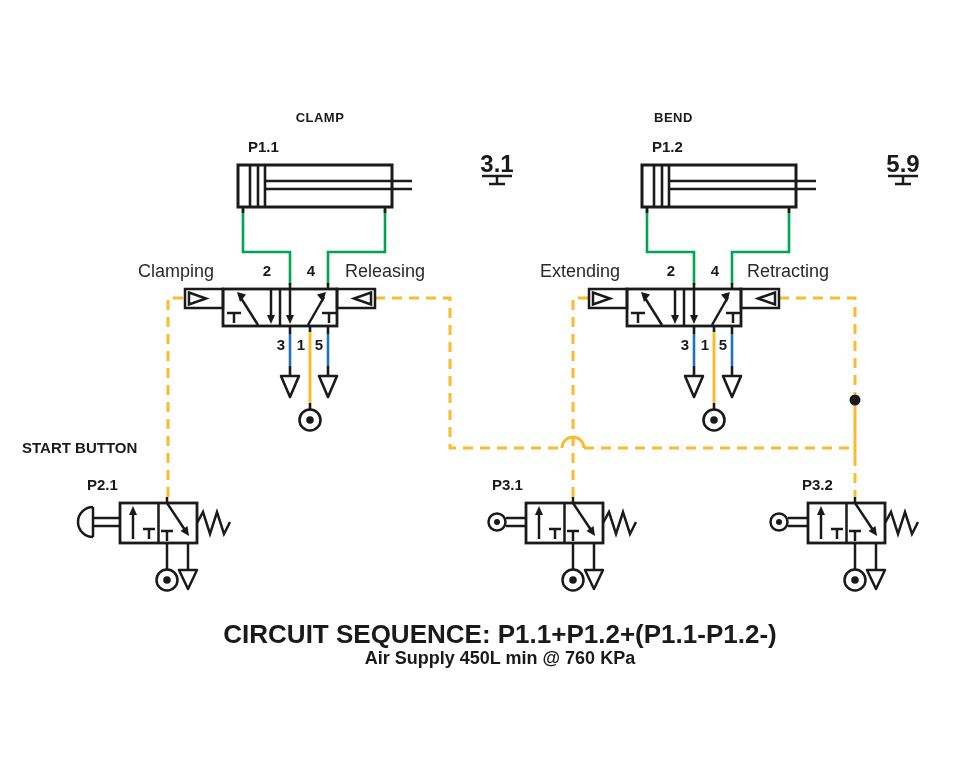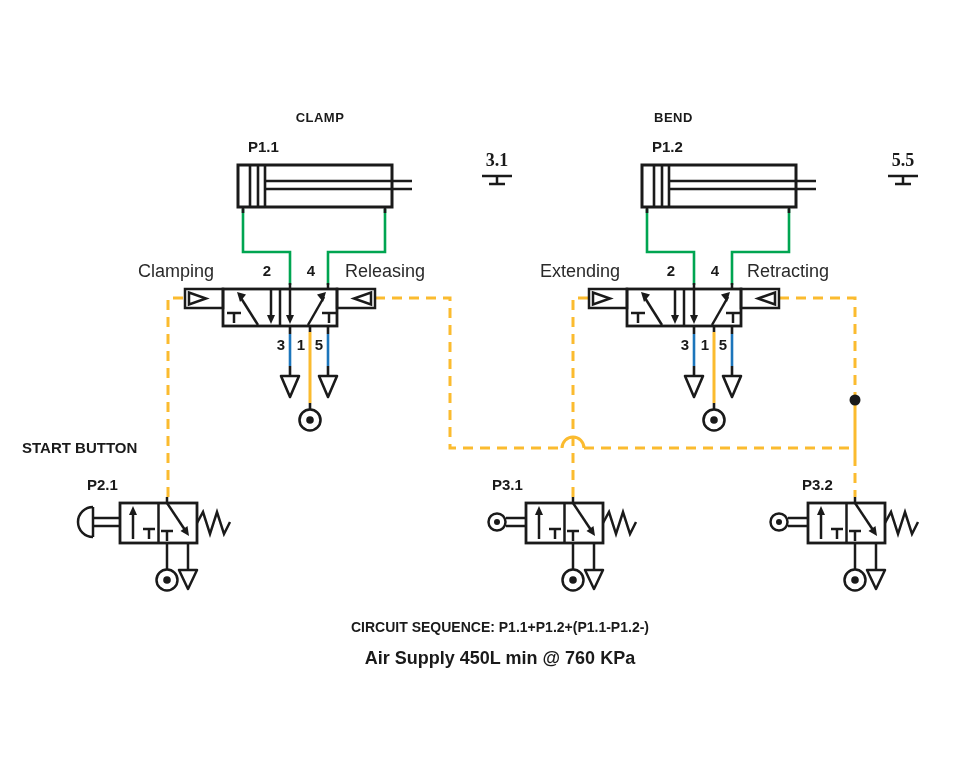--- a/index.html
+++ b/index.html
@@ -3,21 +3,21 @@
 <meta charset="utf-8">
 <style>
   html,body{margin:0;padding:0;background:#ffffff;}
   .stage{position:relative;width:960px;height:765px;background:#ffffff;overflow:hidden;
          font-family:"Liberation Sans", sans-serif;color:#1a1a1a;}
   svg{position:absolute;left:0;top:0;}
   .lbl{position:absolute;white-space:nowrap;font-weight:bold;font-size:15px;color:#1a1a1a;}
   .title{font-size:13px;letter-spacing:.5px;}
   .action{position:absolute;white-space:nowrap;font-weight:normal;font-size:18px;color:#2a2a2a;}
   .port-num{position:absolute;width:16px;text-align:center;font-weight:bold;font-size:15px;color:#1a1a1a;}
-  .marker{position:absolute;width:36px;text-align:center;font-weight:bold;font-size:18px;color:#1a1a1a;font-family:Liberation Serif, serif;}
+  .marker{position:absolute;width:36px;text-align:center;font-weight:bold;font-size:24px;color:#1a1a1a;}
   .footer{position:absolute;left:180px;width:640px;text-align:center;font-weight:bold;color:#1a1a1a;}
 </style>
 </head>
 <body>
 
 <div class="stage">
 
 <svg width="960" height="765" viewBox="0 0 960 765">
   <defs>
 
@@ -158,21 +158,21 @@
     <circle cx="779" cy="522" r="3" fill="#1a1a1a" stroke="none"></circle>
   </g>
 </svg>
 
 <div class="lbl title" style="left:260px;top:110px;width:120px;text-align:center;">CLAMP</div>
 <div class="lbl" style="left:248px;top:138px;">P1.1</div>
 <div class="marker" style="left:479px;top:150px;">3.1</div>
 
 <div class="lbl title" style="left:654px;top:110px;width:120px;text-align:left;">BEND</div>
 <div class="lbl" style="left:652px;top:138px;">P1.2</div>
-<div class="marker" style="left:885px;top:150px;">5.5</div>
+<div class="marker" style="left:885px;top:150px;">5.9</div>
 
 <div class="action" style="left:132px;top:261px;width:88px;text-align:center;">Clamping</div>
 <div class="action" style="left:345px;top:261px;">Releasing</div>
 <div class="action" style="left:540px;top:261px;">Extending</div>
 <div class="action" style="left:747px;top:261px;">Retracting</div>
 
 <div class="port-num" style="left:259px;top:262px;">2</div>
 <div class="port-num" style="left:303px;top:262px;">4</div>
 <div class="port-num" style="left:273px;top:336px;">3</div>
 <div class="port-num" style="left:293px;top:336px;">1</div>
@@ -182,16 +182,16 @@
 <div class="port-num" style="left:707px;top:262px;">4</div>
 <div class="port-num" style="left:677px;top:336px;">3</div>
 <div class="port-num" style="left:697px;top:336px;">1</div>
 <div class="port-num" style="left:715px;top:336px;">5</div>
 
 <div class="lbl" style="left:22px;top:439px;">START BUTTON</div>
 <div class="lbl" style="left:87px;top:476px;">P2.1</div>
 <div class="lbl" style="left:492px;top:476px;">P3.1</div>
 <div class="lbl" style="left:802px;top:476px;">P3.2</div>
 
-<div class="footer" style="top:619px;font-size:14px;">CIRCUIT SEQUENCE: P1.1+P1.2+(P1.1-P1.2-)</div>
+<div class="footer" style="top:619px;font-size:26px;">CIRCUIT SEQUENCE: P1.1+P1.2+(P1.1-P1.2-)</div>
 <div class="footer" style="top:648px;font-size:18px;">Air Supply 450L min @ 760 KPa</div>
 
 </div>
 
 </body></html>

